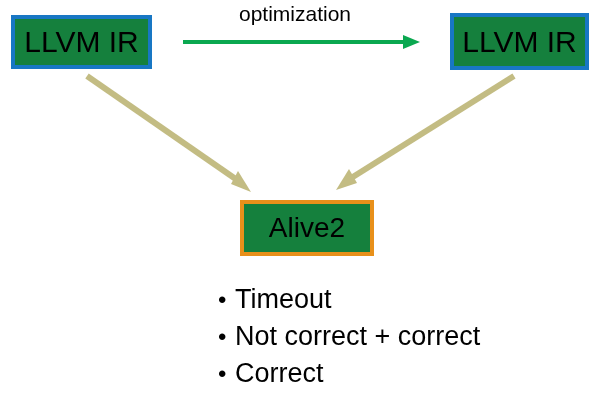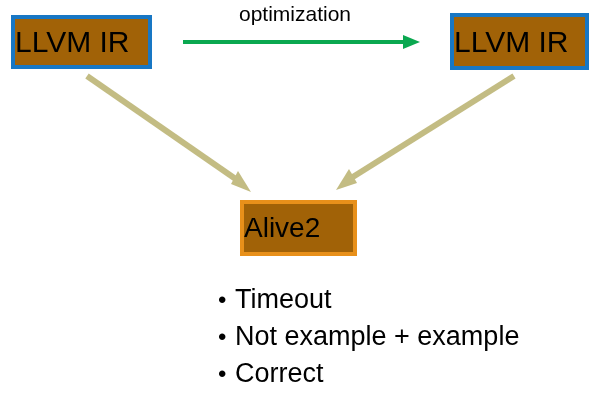--- a/index.html
+++ b/index.html
@@ -18,23 +18,24 @@
   svg.layer {
     position: absolute;
     left: 0;
     top: 0;
     width: 600px;
     height: 408px;
   }
   .node-box {
     position: absolute;
     box-sizing: border-box;
-    background: #a16207;
+    background: #15803d;
     display: flex;
     align-items: center;
+    justify-content: center;
     color: #000000;
     line-height: 1;
   }
   #box-llvm-ir-source {
     left: 11px;
     top: 15px;
     width: 141px;
     height: 54px;
     border: 4px solid #1877c4;
     font-size: 30px;
@@ -43,21 +44,21 @@
     left: 450px;
     top: 13px;
     width: 139px;
     height: 57px;
     border: 4px solid #1877c4;
     font-size: 30px;
   }
   #box-alive2 {
     left: 240px;
     top: 200px;
-    width: 117px;
+    width: 134px;
     height: 56px;
     border: 4px solid #e8901a;
     font-size: 28px;
   }
   #label-optimization {
     position: absolute;
     left: 200px;
     top: 3px;
     width: 190px;
     text-align: center;
@@ -126,21 +127,21 @@
     <span>Alive2</span>
   </div>
 
   <ul id="result-list">
     <li>
       <span class="bullet-glyph">•</span>
       <span>Timeout</span>
     </li>
     <li>
       <span class="bullet-glyph">•</span>
-      <span>Not example + example</span>
+      <span>Not correct + correct</span>
     </li>
     <li>
       <span class="bullet-glyph">•</span>
       <span>Correct</span>
     </li>
   </ul>
 
 </div>
 
 </body></html>

